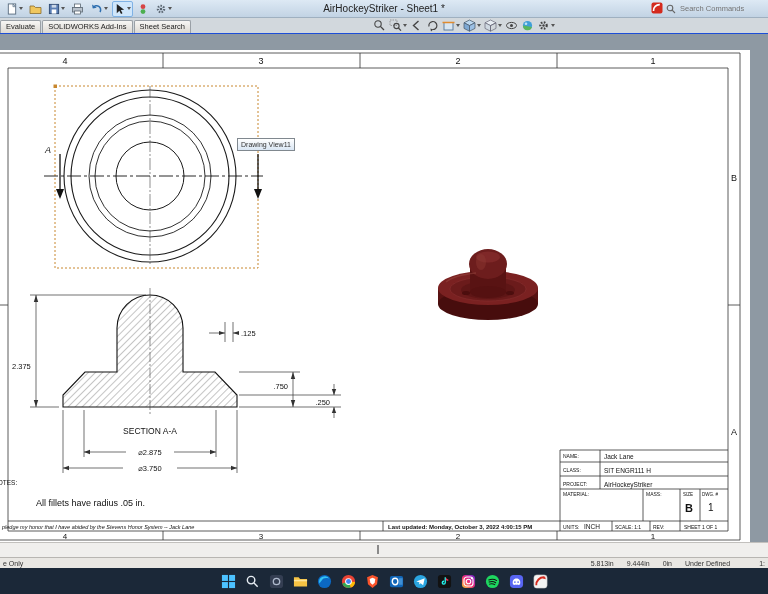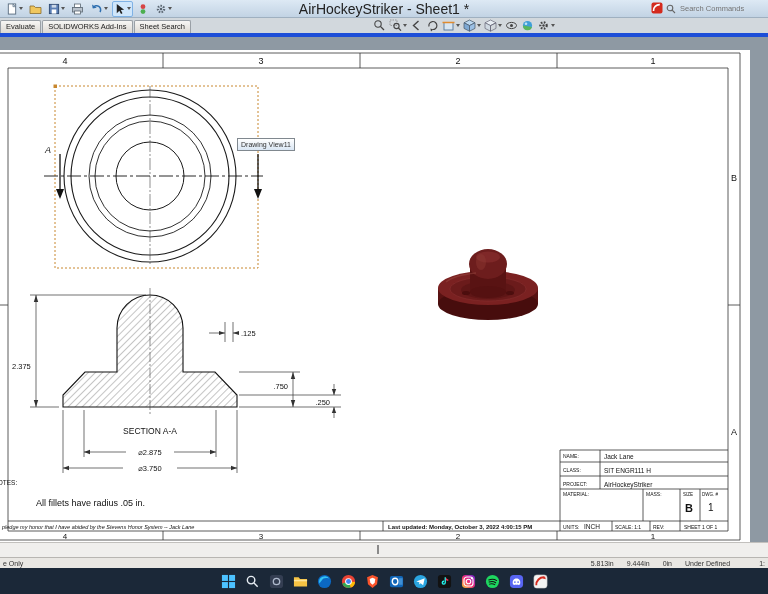--- a/index.html
+++ b/index.html
@@ -8,29 +8,29 @@
 
   
   .titlebar{position:absolute;top:0;left:0;right:0;height:18px;
     background:linear-gradient(#dde9f4,#c2d3e4);border-bottom:1px solid #9fb0c0;
     display:flex;align-items:center;padding:0 4px;box-sizing:border-box;z-index:30;}
   .tb-icons{display:flex;align-items:center;gap:2px;}
   .tbtn{display:flex;align-items:center;height:14px;padding:0 1px;border-radius:2px;border:1px solid transparent;}
   .tbtn.active{background:#cfe6fb;border:1px solid #7fb2e5;}
   .chev{width:0;height:0;border-left:2.5px solid transparent;border-right:2.5px solid transparent;
     border-top:3px solid #555;margin-left:1px;}
-  .titlebar .title{position:absolute;left:50%;transform:translateX(-50%);font-size:14px;color:#222;white-space:nowrap;}
+  .titlebar .title{position:absolute;left:50%;transform:translateX(-50%);font-size:10px;color:#222;white-space:nowrap;}
   .titlebar .right{margin-left:auto;display:flex;align-items:center;gap:3px;}
   .search-box{display:flex;align-items:center;gap:2px;}
   .search-box input{border:none;background:transparent;font-size:7.5px;width:82px;outline:none;
     color:#333;font-family:"Liberation Sans",sans-serif;}
 
   
   .tabbar{position:absolute;top:18px;left:0;right:0;height:15px;background:#d2d8dd;
-    border-bottom:4px solid #1d4ed8;display:flex;align-items:flex-end;z-index:29;}
+    border-bottom:1px solid #1d4ed8;display:flex;align-items:flex-end;z-index:29;}
   .tab{font-size:7.5px;color:#222;background:linear-gradient(#f7f6f4,#ddd9d3);
     border:1px solid #9aa0a6;border-bottom:none;padding:1px 5px 2px;margin-right:1px;border-radius:2px 2px 0 0;}
   .headsup{position:absolute;left:373px;top:1px;display:flex;align-items:center;gap:3px;}
   .hbtn{display:flex;align-items:center;}
 
   
   .viewport{position:absolute;top:33px;left:0;width:768px;height:524px;background:#8e99a3;}
   .sheet{position:absolute;left:0;top:17px;width:750px;height:493px;background:#ffffff;}
   .sheet > svg{position:absolute;left:0;top:0;}
   .tooltip{position:absolute;left:237px;top:105px;background:linear-gradient(#ffffff,#d9e6f4);

